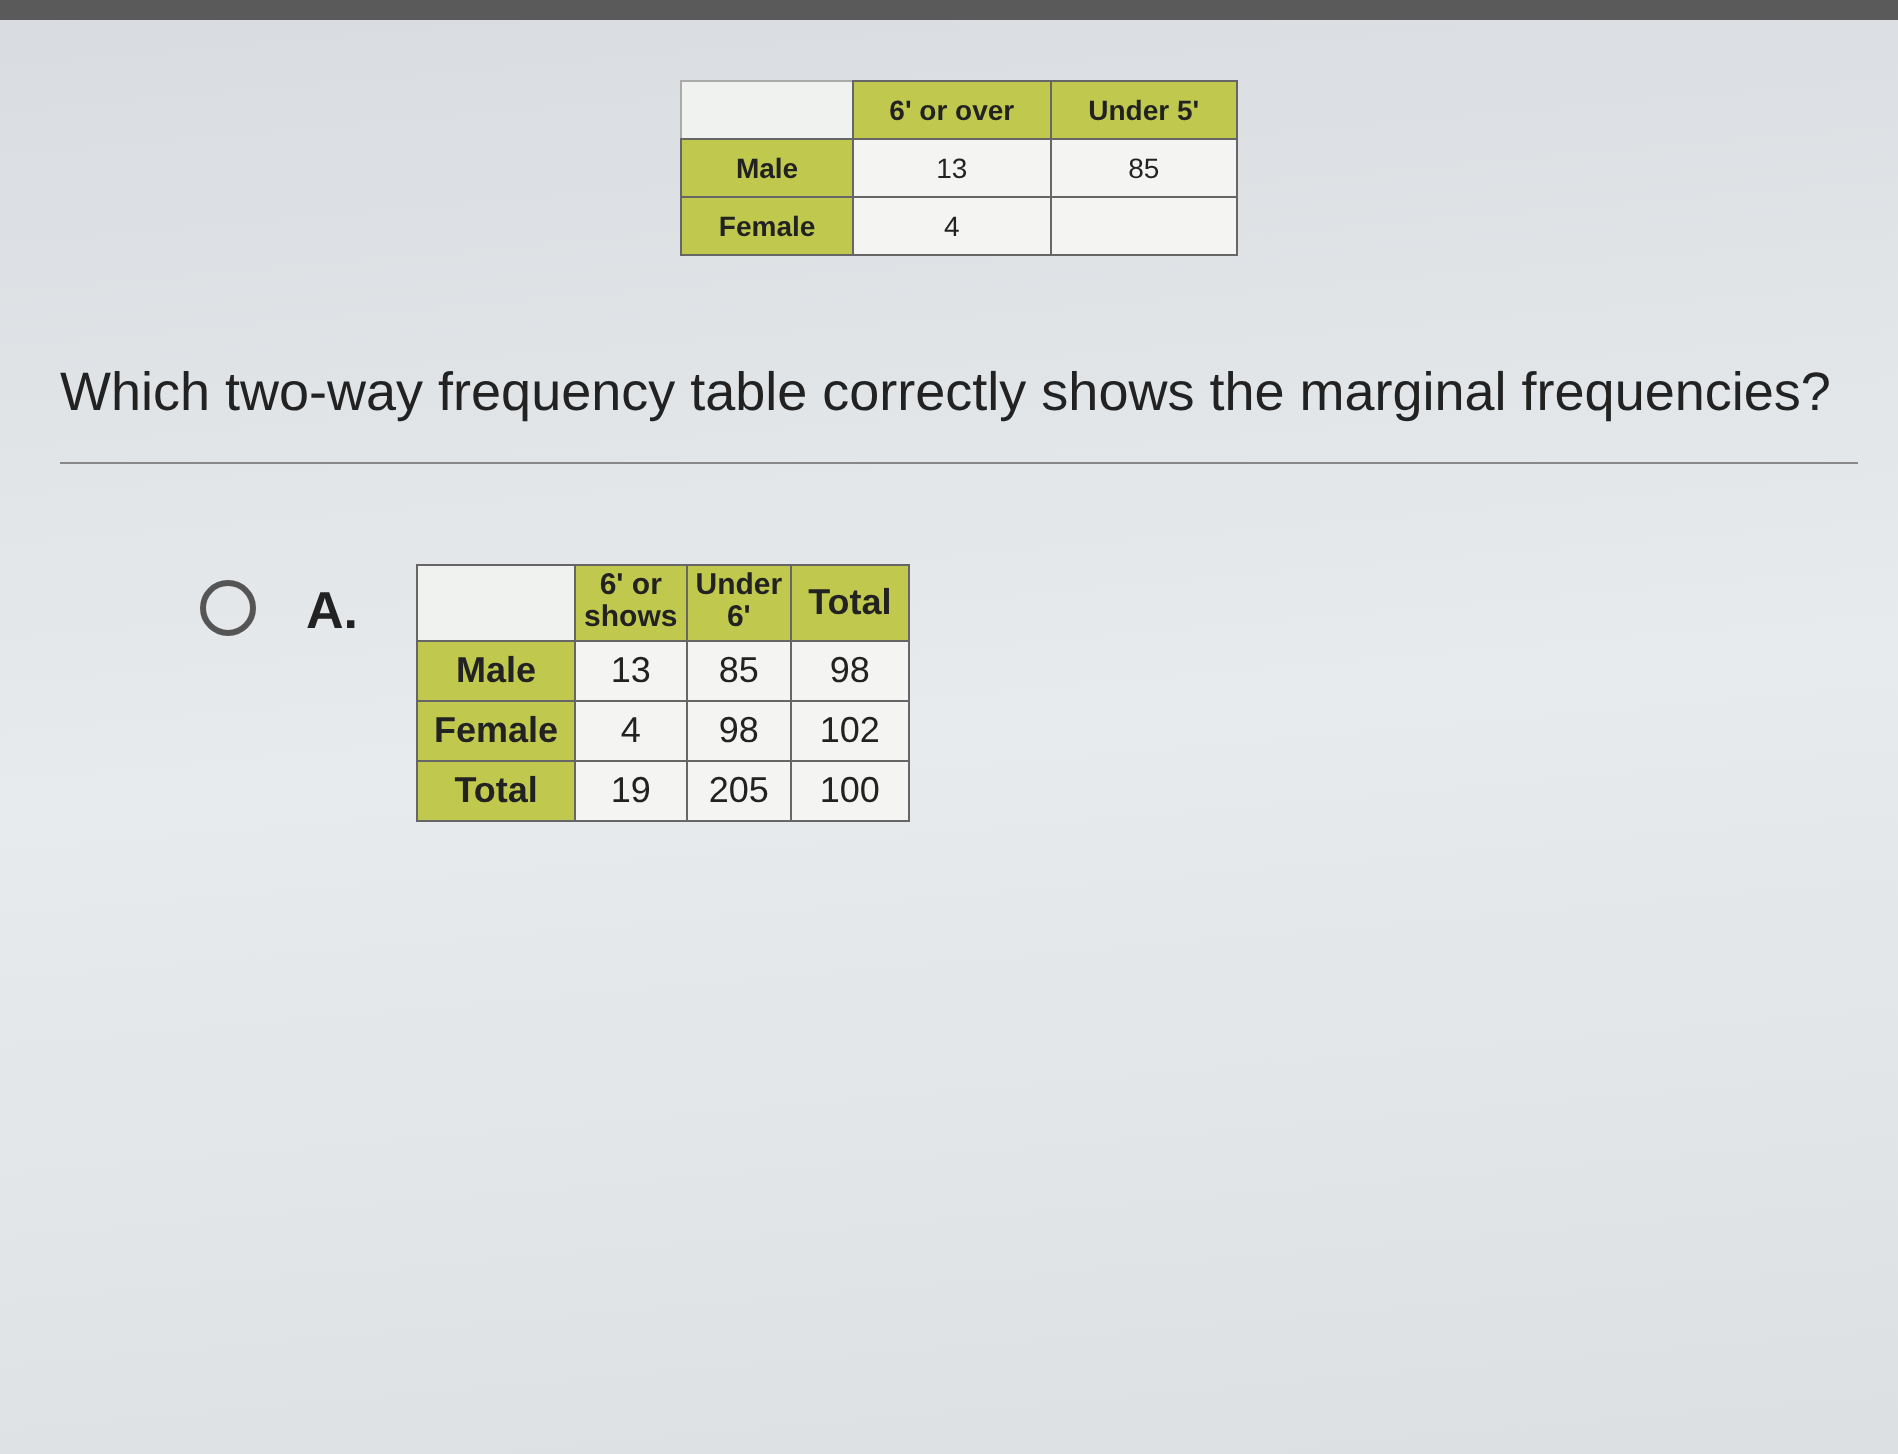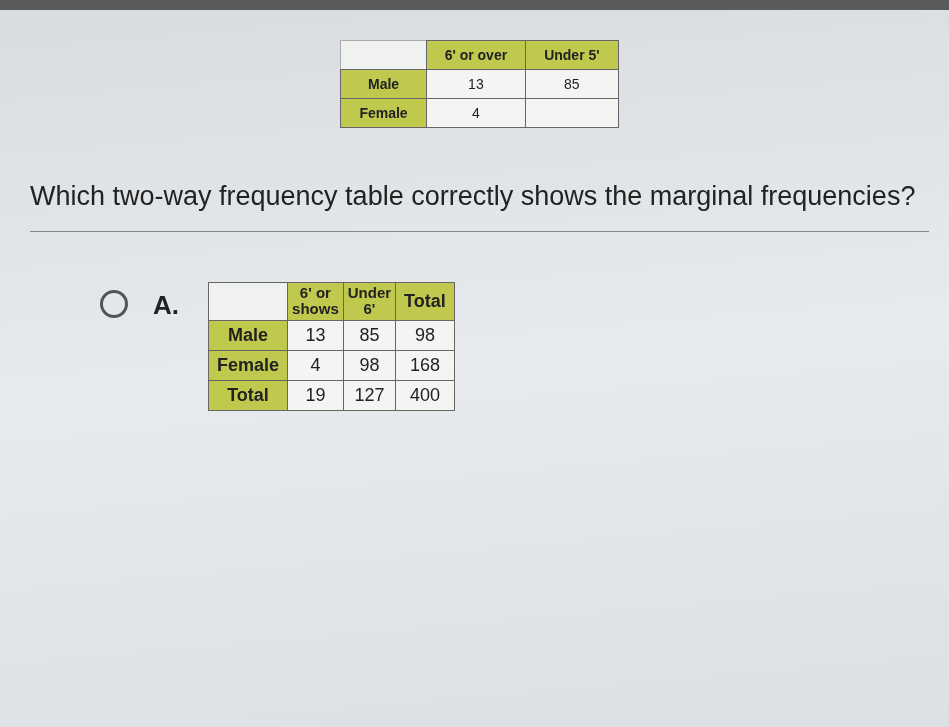--- a/index.html
+++ b/index.html
@@ -167,25 +167,25 @@
       <tr>
         <td class="hdr">Male</td>
         <td class="cell">13</td>
         <td class="cell">85</td>
         <td class="cell">98</td>
       </tr>
       <tr>
         <td class="hdr">Female</td>
         <td class="cell">4</td>
         <td class="cell">98</td>
-        <td class="cell">168</td>
+        <td class="cell">102</td>
       </tr>
       <tr>
         <td class="hdr">Total</td>
         <td class="cell">19</td>
-        <td class="cell">127</td>
-        <td class="cell">400</td>
+        <td class="cell">205</td>
+        <td class="cell">100</td>
       </tr>
     </tbody>
       </table>
   </div>
 
 </div>
 
 </body></html>

